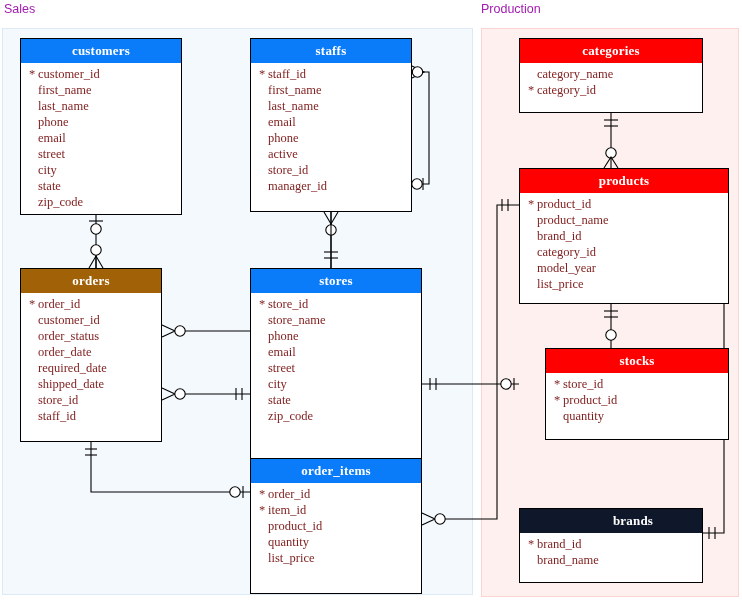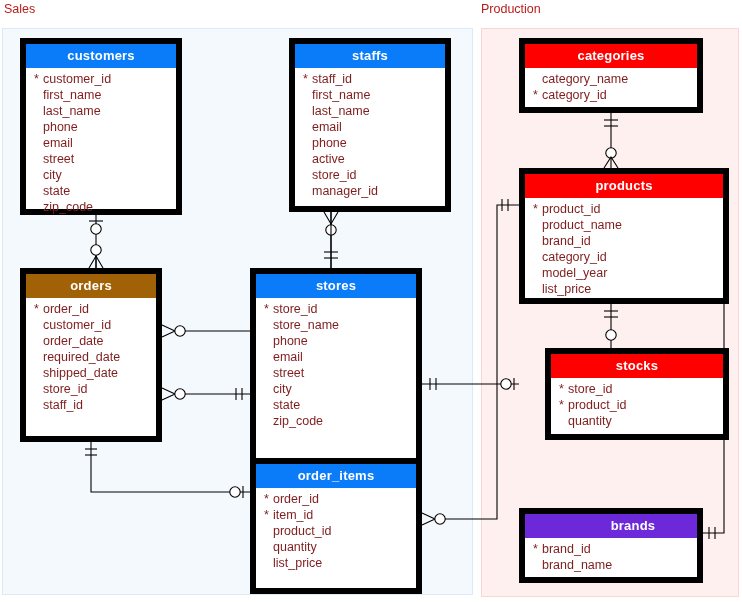--- a/index.html
+++ b/index.html
@@ -20,30 +20,31 @@
     width: 742px;
     height: 602px;
   }
   .schema-panel {
     position: absolute;
     box-sizing: border-box;
   }
   .schema-label {
     position: absolute;
     font-size: 12.5px;
-    color: #b91c1c;
+    color: #a21caf;
     white-space: nowrap;
     line-height: 14px;
   }
   .entity {
     position: absolute;
     box-sizing: border-box;
-    border: 6px solid #000000;
+    border: 1px solid #000000;
     background: #ffffff;
     z-index: 5;
+    font-family: Liberation Serif, serif;
   }
   .entity-header {
     box-sizing: border-box;
     height: 24px;
     line-height: 24px;
     text-align: center;
     font-weight: bold;
     font-size: 13px;
     color: #ffffff;
     letter-spacing: 0.2px;
@@ -193,39 +194,40 @@
         <div class="attr"><span class="pk-mark"></span><span>last_name</span></div>
         <div class="attr"><span class="pk-mark"></span><span>phone</span></div>
         <div class="attr"><span class="pk-mark"></span><span>email</span></div>
         <div class="attr"><span class="pk-mark"></span><span>street</span></div>
         <div class="attr"><span class="pk-mark"></span><span>city</span></div>
         <div class="attr"><span class="pk-mark"></span><span>state</span></div>
         <div class="attr"><span class="pk-mark"></span><span>zip_code</span></div>
       </div>
   </div>
 
-  <div class="entity" id="entity-staffs" style="left: 250px; top: 38px; width: 162px; height: 174px; margin-left: 39px;">
+  <div class="entity" id="entity-staffs" style="left: 250px; top: 38px; width: 162px; height: 174px;">
     <div class="entity-header" style="background: rgb(10, 124, 250);">staffs</div>
     <div class="entity-body">
         <div class="attr"><span class="pk-mark">*</span><span>staff_id</span></div>
         <div class="attr"><span class="pk-mark"></span><span>first_name</span></div>
         <div class="attr"><span class="pk-mark"></span><span>last_name</span></div>
         <div class="attr"><span class="pk-mark"></span><span>email</span></div>
         <div class="attr"><span class="pk-mark"></span><span>phone</span></div>
         <div class="attr"><span class="pk-mark"></span><span>active</span></div>
         <div class="attr"><span class="pk-mark"></span><span>store_id</span></div>
         <div class="attr"><span class="pk-mark"></span><span>manager_id</span></div>
       </div>
   </div>
 
   <div class="entity" id="entity-orders" style="left: 20px; top: 268px; width: 142px; height: 174px;">
     <div class="entity-header" style="background: #a16207;">orders</div>
     <div class="entity-body">
         <div class="attr"><span class="pk-mark">*</span><span>order_id</span></div>
         <div class="attr"><span class="pk-mark"></span><span>customer_id</span></div>
+        <div class="attr"><span class="pk-mark"></span><span>order_status</span></div>
         <div class="attr"><span class="pk-mark"></span><span>order_date</span></div>
         <div class="attr"><span class="pk-mark"></span><span>required_date</span></div>
         <div class="attr"><span class="pk-mark"></span><span>shipped_date</span></div>
         <div class="attr"><span class="pk-mark"></span><span>store_id</span></div>
         <div class="attr"><span class="pk-mark"></span><span>staff_id</span></div>
       </div>
   </div>
 
   <div class="entity" id="entity-stores" style="left: 250px; top: 268px; width: 172px; height: 200px;">
     <div class="entity-header" style="background: rgb(10, 124, 250);">stores</div>
@@ -275,20 +277,20 @@
   <div class="entity" id="entity-stocks" style="left: 519px; top: 348px; width: 184px; height: 92px; margin-left: 26px;">
     <div class="entity-header" style="background: rgb(254, 0, 0);">stocks</div>
     <div class="entity-body">
         <div class="attr"><span class="pk-mark">*</span><span>store_id</span></div>
         <div class="attr"><span class="pk-mark">*</span><span>product_id</span></div>
         <div class="attr"><span class="pk-mark"></span><span>quantity</span></div>
       </div>
   </div>
 
   <div class="entity" id="entity-brands" style="left: 519px; top: 508px; width: 184px; height: 75px;">
-    <div class="entity-header" style="background: #6d28d9; padding-left: 44px;">brands</div>
+    <div class="entity-header" style="background: #0f172a; padding-left: 44px;">brands</div>
     <div class="entity-body">
         <div class="attr"><span class="pk-mark">*</span><span>brand_id</span></div>
         <div class="attr"><span class="pk-mark"></span><span>brand_name</span></div>
       </div>
   </div>
 
 </div>
 
 </body></html>

